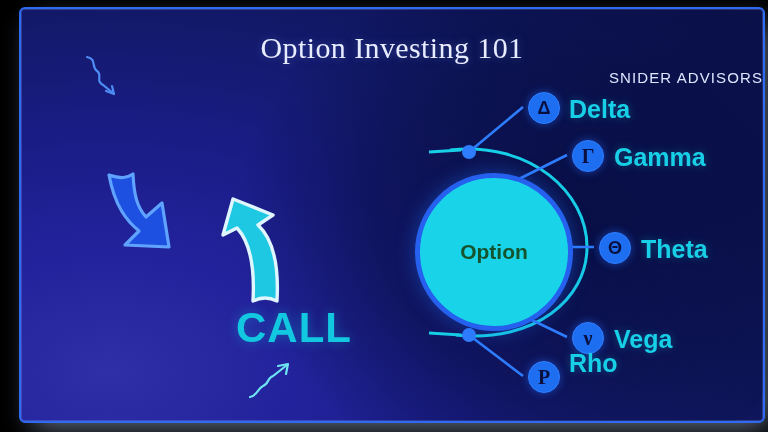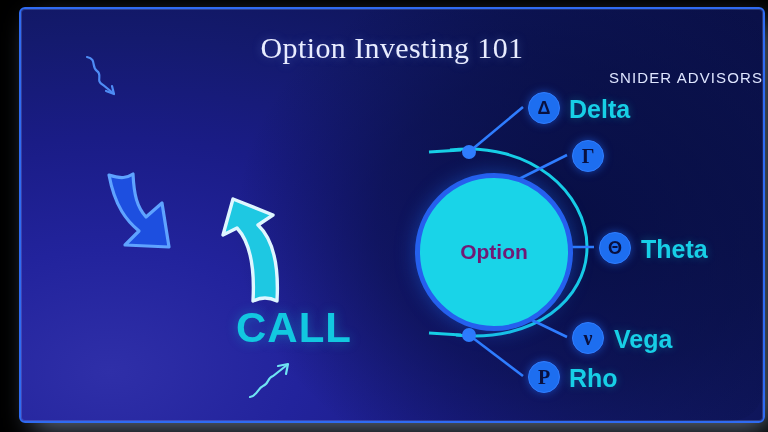--- a/index.html
+++ b/index.html
@@ -66,21 +66,21 @@
     background:#1d6ef0;border:1px solid #2f7dff;
     display:flex;align-items:center;justify-content:center;
     color:#09103f;font-size:18px;font-weight:bold;line-height:1;
     box-shadow:0 0 8px rgba(35,110,250,.55);
   }
   .badge.serif{font-family:"Liberation Serif","DejaVu Serif",serif;font-size:20px;}
   .hub{
     position:absolute;left:14px;top:102px;width:148px;height:148px;border-radius:50%;
     background:#19d4e8;border:5px solid #2560ee;
     display:flex;flex-direction:column;align-items:center;justify-content:center;
-    color:#701a75;font-size:21px;font-weight:bold;line-height:1.12;
+    color:#14532d;font-size:21px;font-weight:bold;line-height:1.12;
     box-shadow:0 0 20px rgba(30,110,240,.45);
   }
 </style>
 </head>
 <body>
 
 <div id="stage">
   <div class="panel">
 
     <div class="title">Option Investing 101</div>
@@ -132,25 +132,26 @@
       </svg>
 
       <div class="hub">
         <span>Option</span>
       </div>
 
       <div class="badge" style="left:127px;top:21px;">Δ</div>
       <div class="greek-label" style="left:168px;top:24px;">Delta</div>
 
       <div class="badge serif" style="left:171px;top:69px;">Γ</div>
+      <div class="greek-label" style="left:213px;top:72px;">Gamma</div>
 
       <div class="badge" style="left:198px;top:161px;">Θ</div>
       <div class="greek-label" style="left:240px;top:164px;">Theta</div>
 
       <div class="badge serif" style="left:171px;top:251px;">ν</div>
       <div class="greek-label" style="left:213px;top:254px;">Vega</div>
 
       <div class="badge serif" style="left:127px;top:290px;">Ρ</div>
-      <div class="greek-label" style="left:168px;top:293px;">Rho</div>
+      <div class="greek-label" style="left:168px;top:278px;">Rho</div>
 
     </div>
   </div>
 </div>
 
 </body></html>

